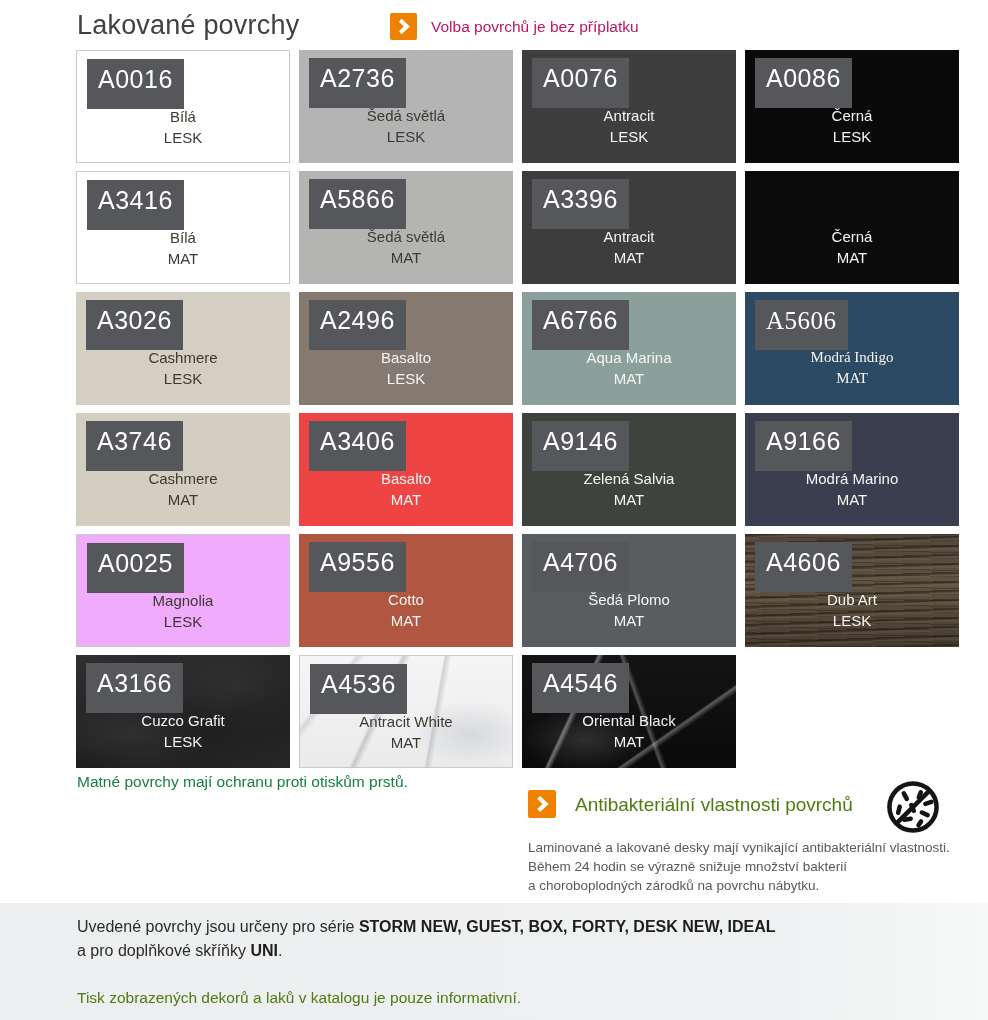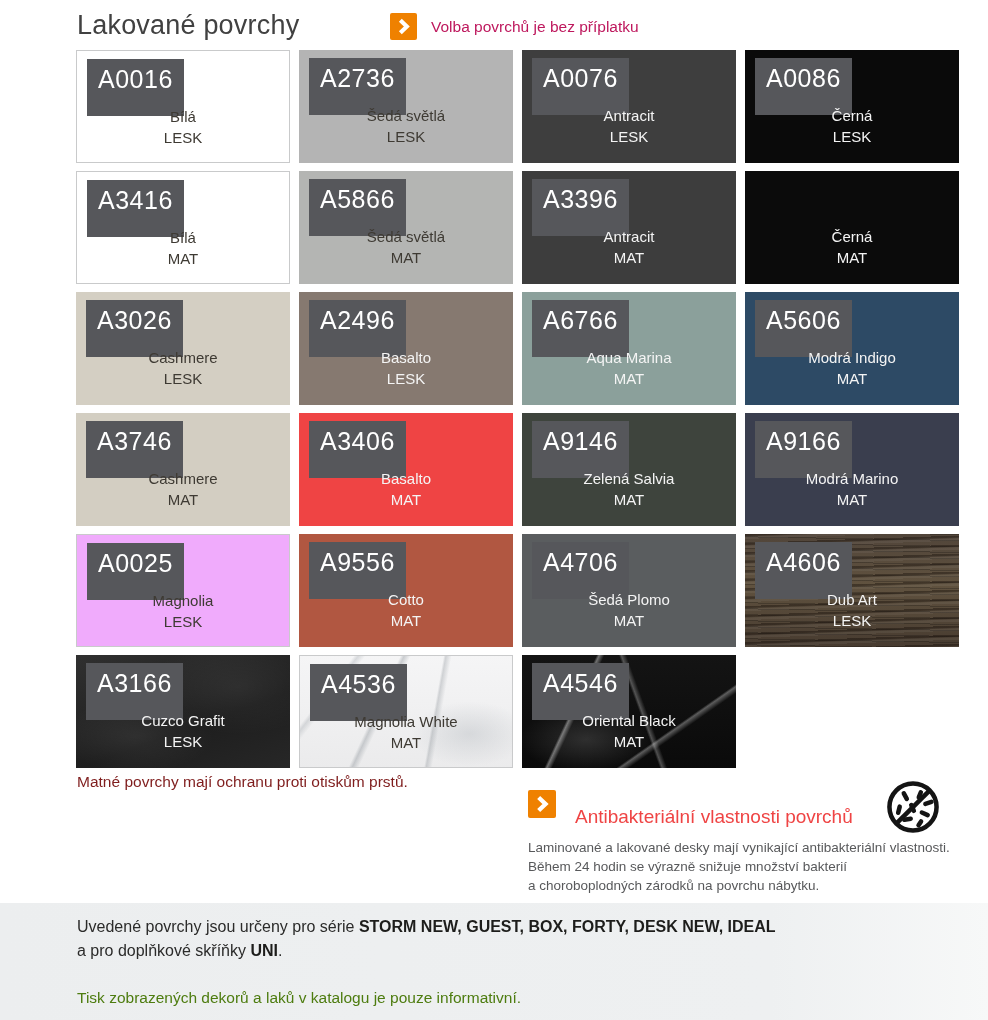--- a/index.html
+++ b/index.html
@@ -33,21 +33,21 @@
     display:grid;
     grid-template-columns:repeat(4, 214px);
     grid-auto-rows:113px;
     column-gap:9px; row-gap:8px;
   }
   .swatch { position:relative; overflow:hidden; }
   .swatch.bordered { border:1px solid #c9cacb; }
   .code-badge {
     position:absolute; left:10px; top:8px;
     background:#56575b; color:#ffffff;
-    font-size:25px; line-height:1; padding:8px 11px 24px;
+    font-size:25px; line-height:1; padding:8px 11px 17px;
     letter-spacing:0.5px; white-space:nowrap;
   }
   .swatch-name, .swatch-finish {
     position:absolute; left:0; width:100%;
     text-align:center; font-size:15px; line-height:1;
   }
   .swatch-name { top:58px; }
   .swatch-finish { top:79px; }
   .swatch.text-dark .swatch-name, .swatch.text-dark .swatch-finish { color:#3e3a33; }
   .swatch.text-light .swatch-name, .swatch.text-light .swatch-finish { color:#f4f4f4; }
@@ -77,27 +77,27 @@
     background:
       linear-gradient(115deg, rgba(0,0,0,0) 28%, rgba(255,255,255,0.40) 29%, rgba(0,0,0,0) 31%),
       linear-gradient(70deg, rgba(0,0,0,0) 54%, rgba(255,255,255,0.28) 55%, rgba(0,0,0,0) 57%),
       linear-gradient(145deg, rgba(0,0,0,0) 68%, rgba(255,255,255,0.32) 69%, rgba(0,0,0,0) 71.5%),
       radial-gradient(110px 55px at 30% 75%, rgba(255,255,255,0.14), rgba(0,0,0,0) 60%),
       linear-gradient(180deg, #141414, #0a0a0a) !important;
   }
 
   .fingerprint-note {
     position:absolute; left:77px; top:773px;
-    font-size:15.5px; color:#7f1d1d;
+    font-size:15.5px; color:#15803d;
   }
 
   .anti-arrow { position:absolute; left:528px; top:790px; width:28px; height:28px; }
   .anti-heading {
     position:absolute; left:575px; top:794px;
-    font-size:19px; color:#ef4444;margin-top:12px;
+    font-size:19px; color:#4d7c0f;
   }
   .anti-paragraph {
     position:absolute; left:528px; top:838px;
     font-size:13.5px; line-height:19px; color:#58595b;
   }
   .no-bacteria { position:absolute; left:884px; top:778px; }
 
   .footer-band {
     position:absolute; left:0; top:903px; width:988px; height:117px;
     background:linear-gradient(90deg, #eceeef 0%, #eef0f1 78%, #f7f8f8 100%);
@@ -174,21 +174,21 @@
     <div class="swatch text-light" style="background: rgb(134, 121, 112);">
       <div class="code-badge">A2496</div>
       <div class="swatch-name">Basalto</div>
       <div class="swatch-finish">LESK</div>
     </div>
     <div class="swatch text-light" style="background: rgb(139, 160, 155);">
       <div class="code-badge">A6766</div>
       <div class="swatch-name">Aqua Marina</div>
       <div class="swatch-finish">MAT</div>
     </div>
-    <div class="swatch text-light" style="background: rgb(45, 74, 101);">
+    <div class="swatch text-light" style="background: rgb(45, 74, 101); font-family: Liberation Serif, serif;">
       <div class="code-badge">A5606</div>
       <div class="swatch-name">Modrá Indigo</div>
       <div class="swatch-finish">MAT</div>
     </div>
     <div class="swatch text-dark" style="background: rgb(211, 206, 194);">
       <div class="code-badge">A3746</div>
       <div class="swatch-name">Cashmere</div>
       <div class="swatch-finish">MAT</div>
     </div>
     <div class="swatch text-light" style="background: #ef4444;">
@@ -226,21 +226,21 @@
       <div class="swatch-name">Dub Art</div>
       <div class="swatch-finish">LESK</div>
     </div>
     <div class="swatch text-light tex-grafit">
       <div class="code-badge">A3166</div>
       <div class="swatch-name">Cuzco Grafit</div>
       <div class="swatch-finish">LESK</div>
     </div>
     <div class="swatch text-dark bordered tex-marble-white">
       <div class="code-badge">A4536</div>
-      <div class="swatch-name">Magnolia White</div>
+      <div class="swatch-name">Antracit White</div>
       <div class="swatch-finish">MAT</div>
     </div>
     <div class="swatch text-light tex-marble-black">
       <div class="code-badge">A4546</div>
       <div class="swatch-name">Oriental Black</div>
       <div class="swatch-finish">MAT</div>
     </div>
   </div>
 
 <div class="fingerprint-note">Matné povrchy mají ochranu proti otiskům prstů.</div>

